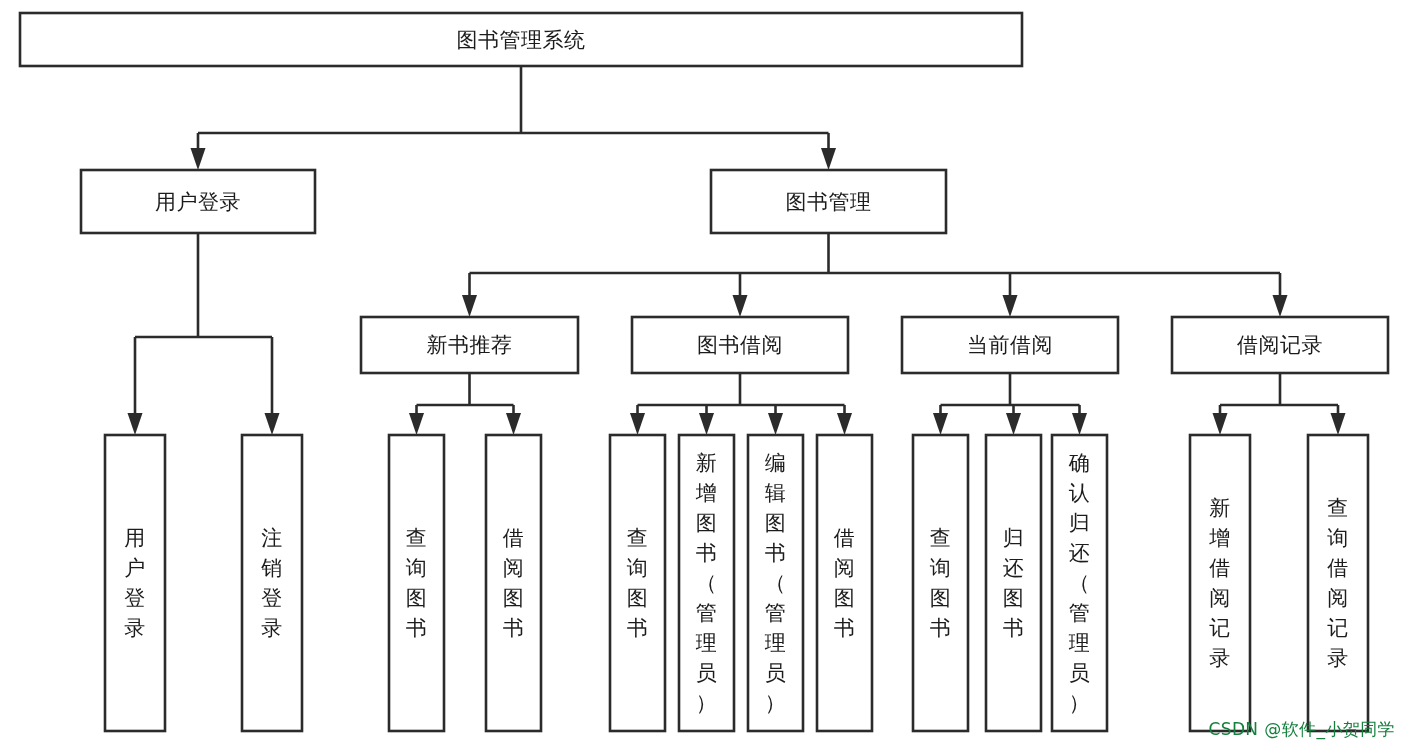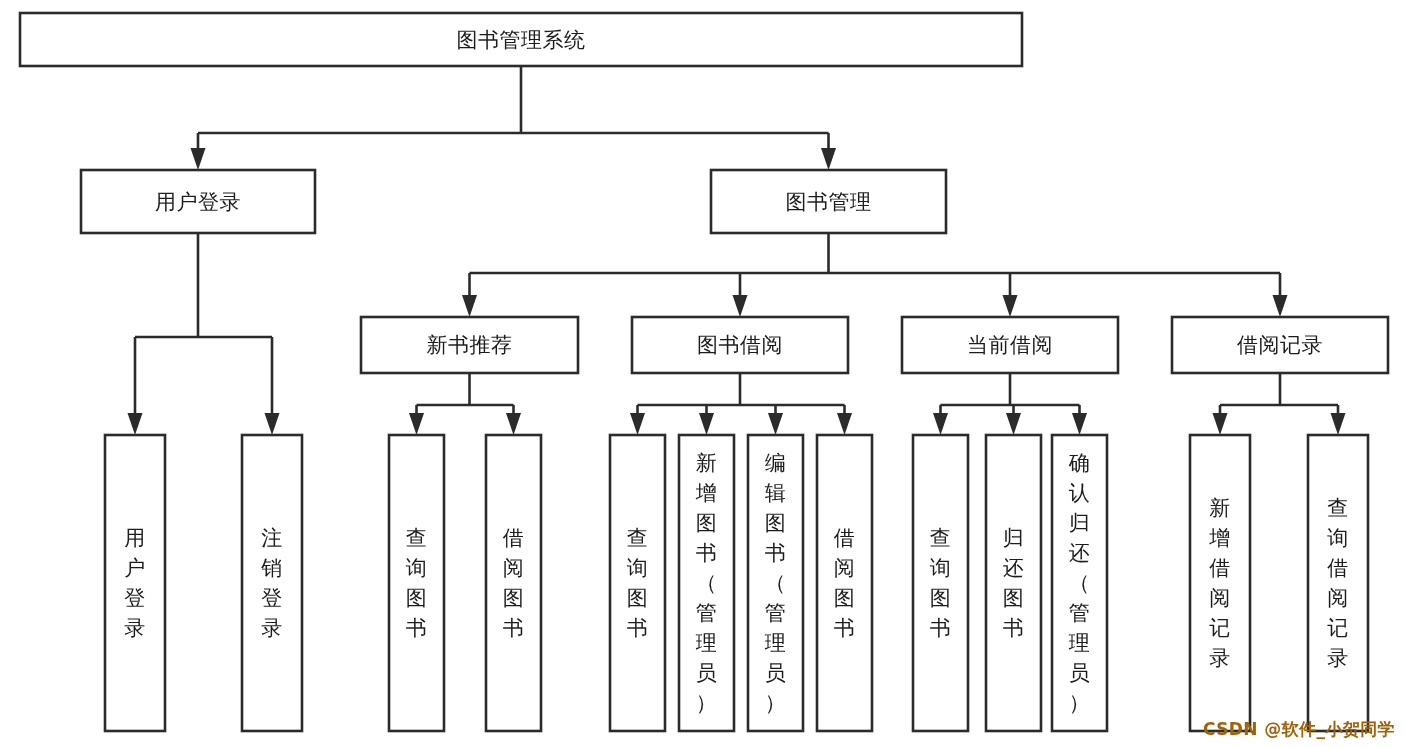--- a/index.html
+++ b/index.html
@@ -59,25 +59,24 @@
     font-size: 21px;
     fill: #1c1c1c;
     letter-spacing: 0.5px;
   }
   .watermark {
     position: absolute;
     right: 10px;
     bottom: 6px;
     font-family: "DejaVu Sans", "Liberation Sans", sans-serif;
     font-size: 17px;
-    color: #a16207;
+    color: #15803d;
     white-space: nowrap;
     user-select: none;
     letter-spacing: 0.4px;
-    font-weight: bold;
   }
 </style>
 </head>
 <body>
 
 <div id="diagram-root">
   <svg class="diagram-canvas" viewBox="0 0 1405 747" xmlns="http://www.w3.org/2000/svg">
     <g id="connectors-layer">
         <path d="M 521 66 L 521 133" class="connector"></path>
         <path d="M 198 133 L 828.5 133" class="connector"></path>

